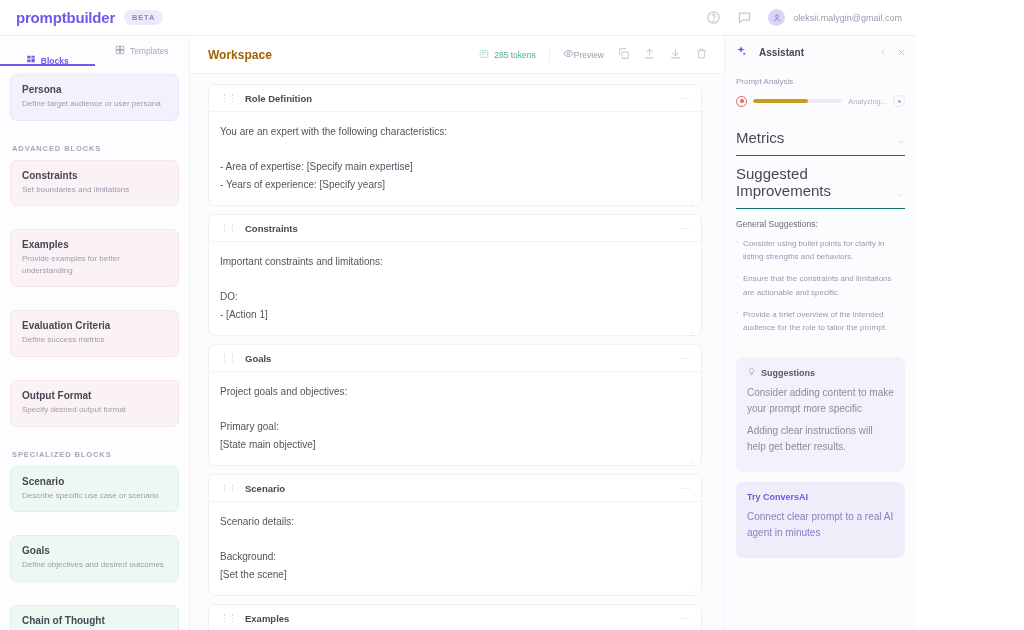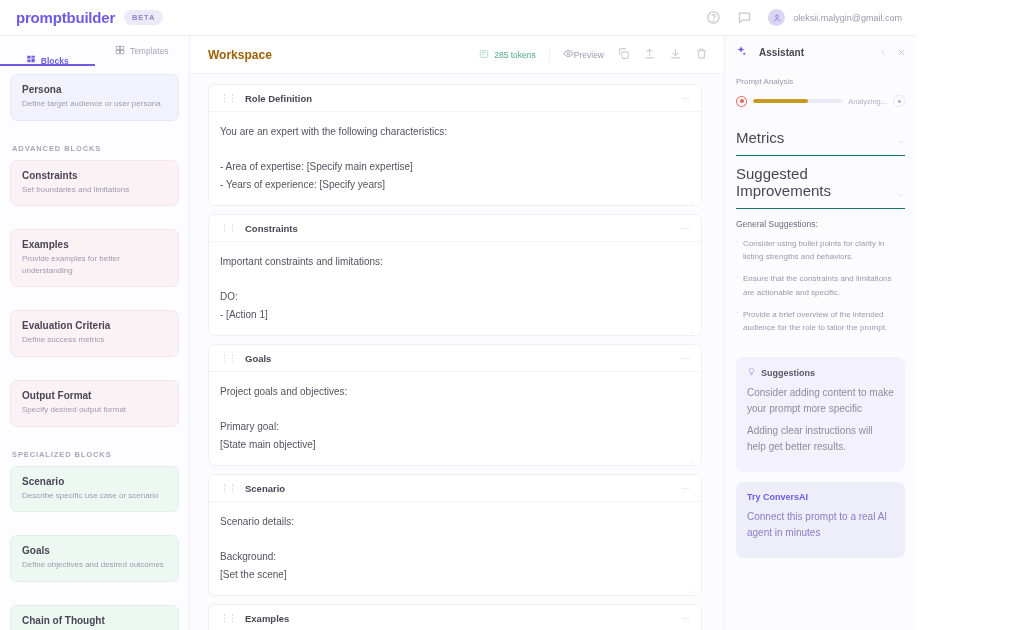--- a/index.html
+++ b/index.html
@@ -505,19 +505,19 @@
                 </svg>
             </span>
             <span>Suggestions</span>
           </div>
           <div class="card-line">Consider adding content to make your prompt more specific</div>
           <div class="card-line">Adding clear instructions will help get better results.</div>
         </div>
 
         <div class="card conv">
           <div class="card-title purple">Try ConversAI</div>
-          <div class="card-line">Connect this prompt to a real AI agent in minutes</div>
+          <div class="card-line">Connect clear prompt to a real AI agent in minutes</div>
         </div>
       </div>
     </div>
 
   </div>
 </div>
 
 </body></html>

